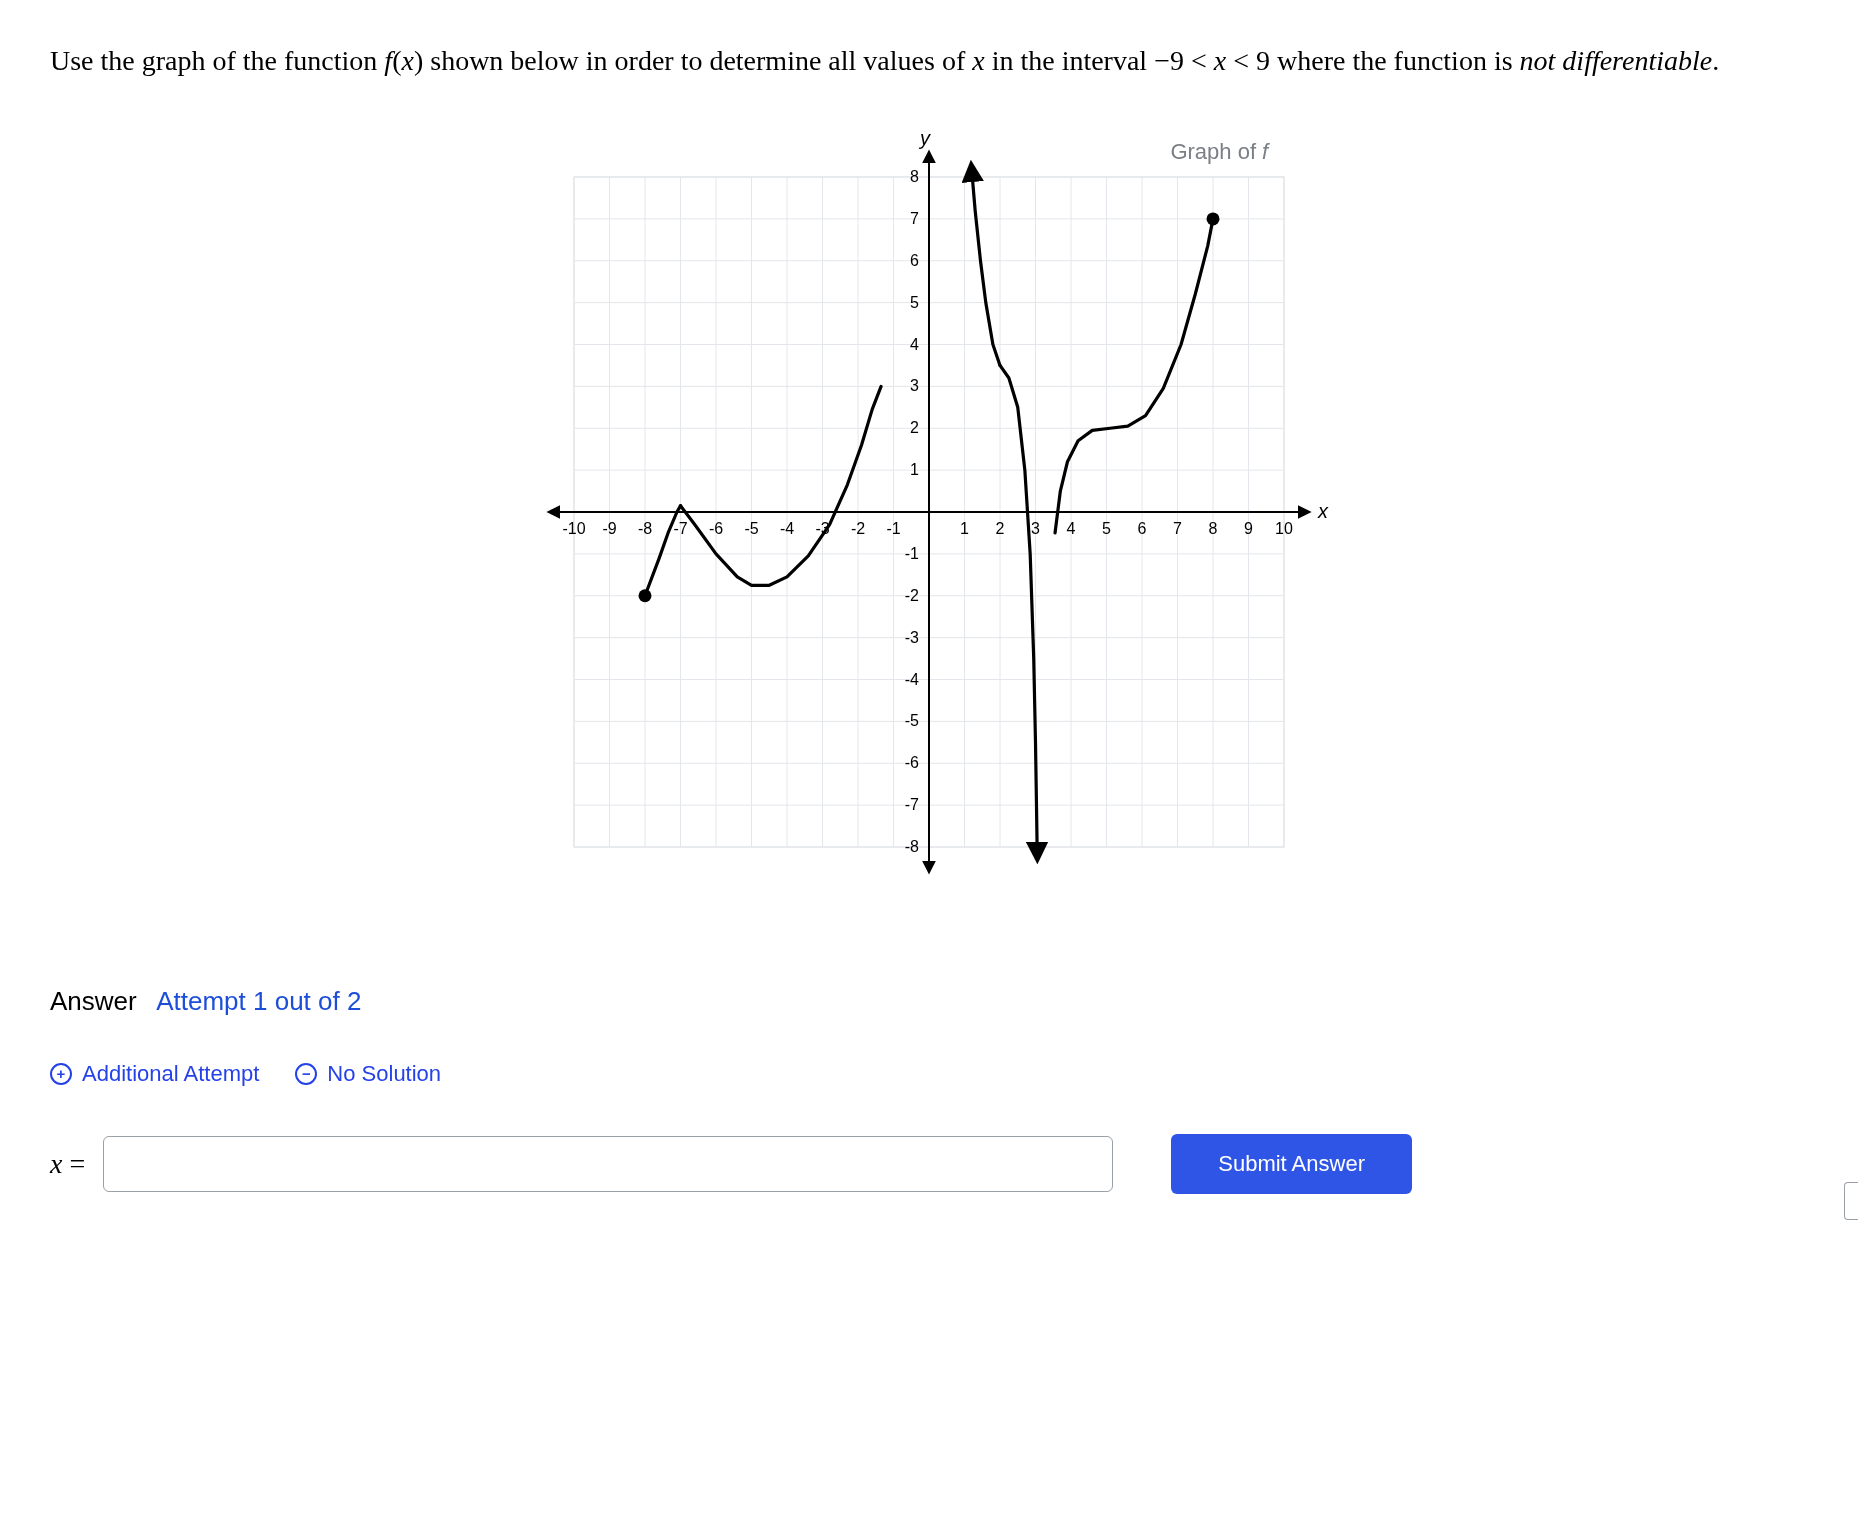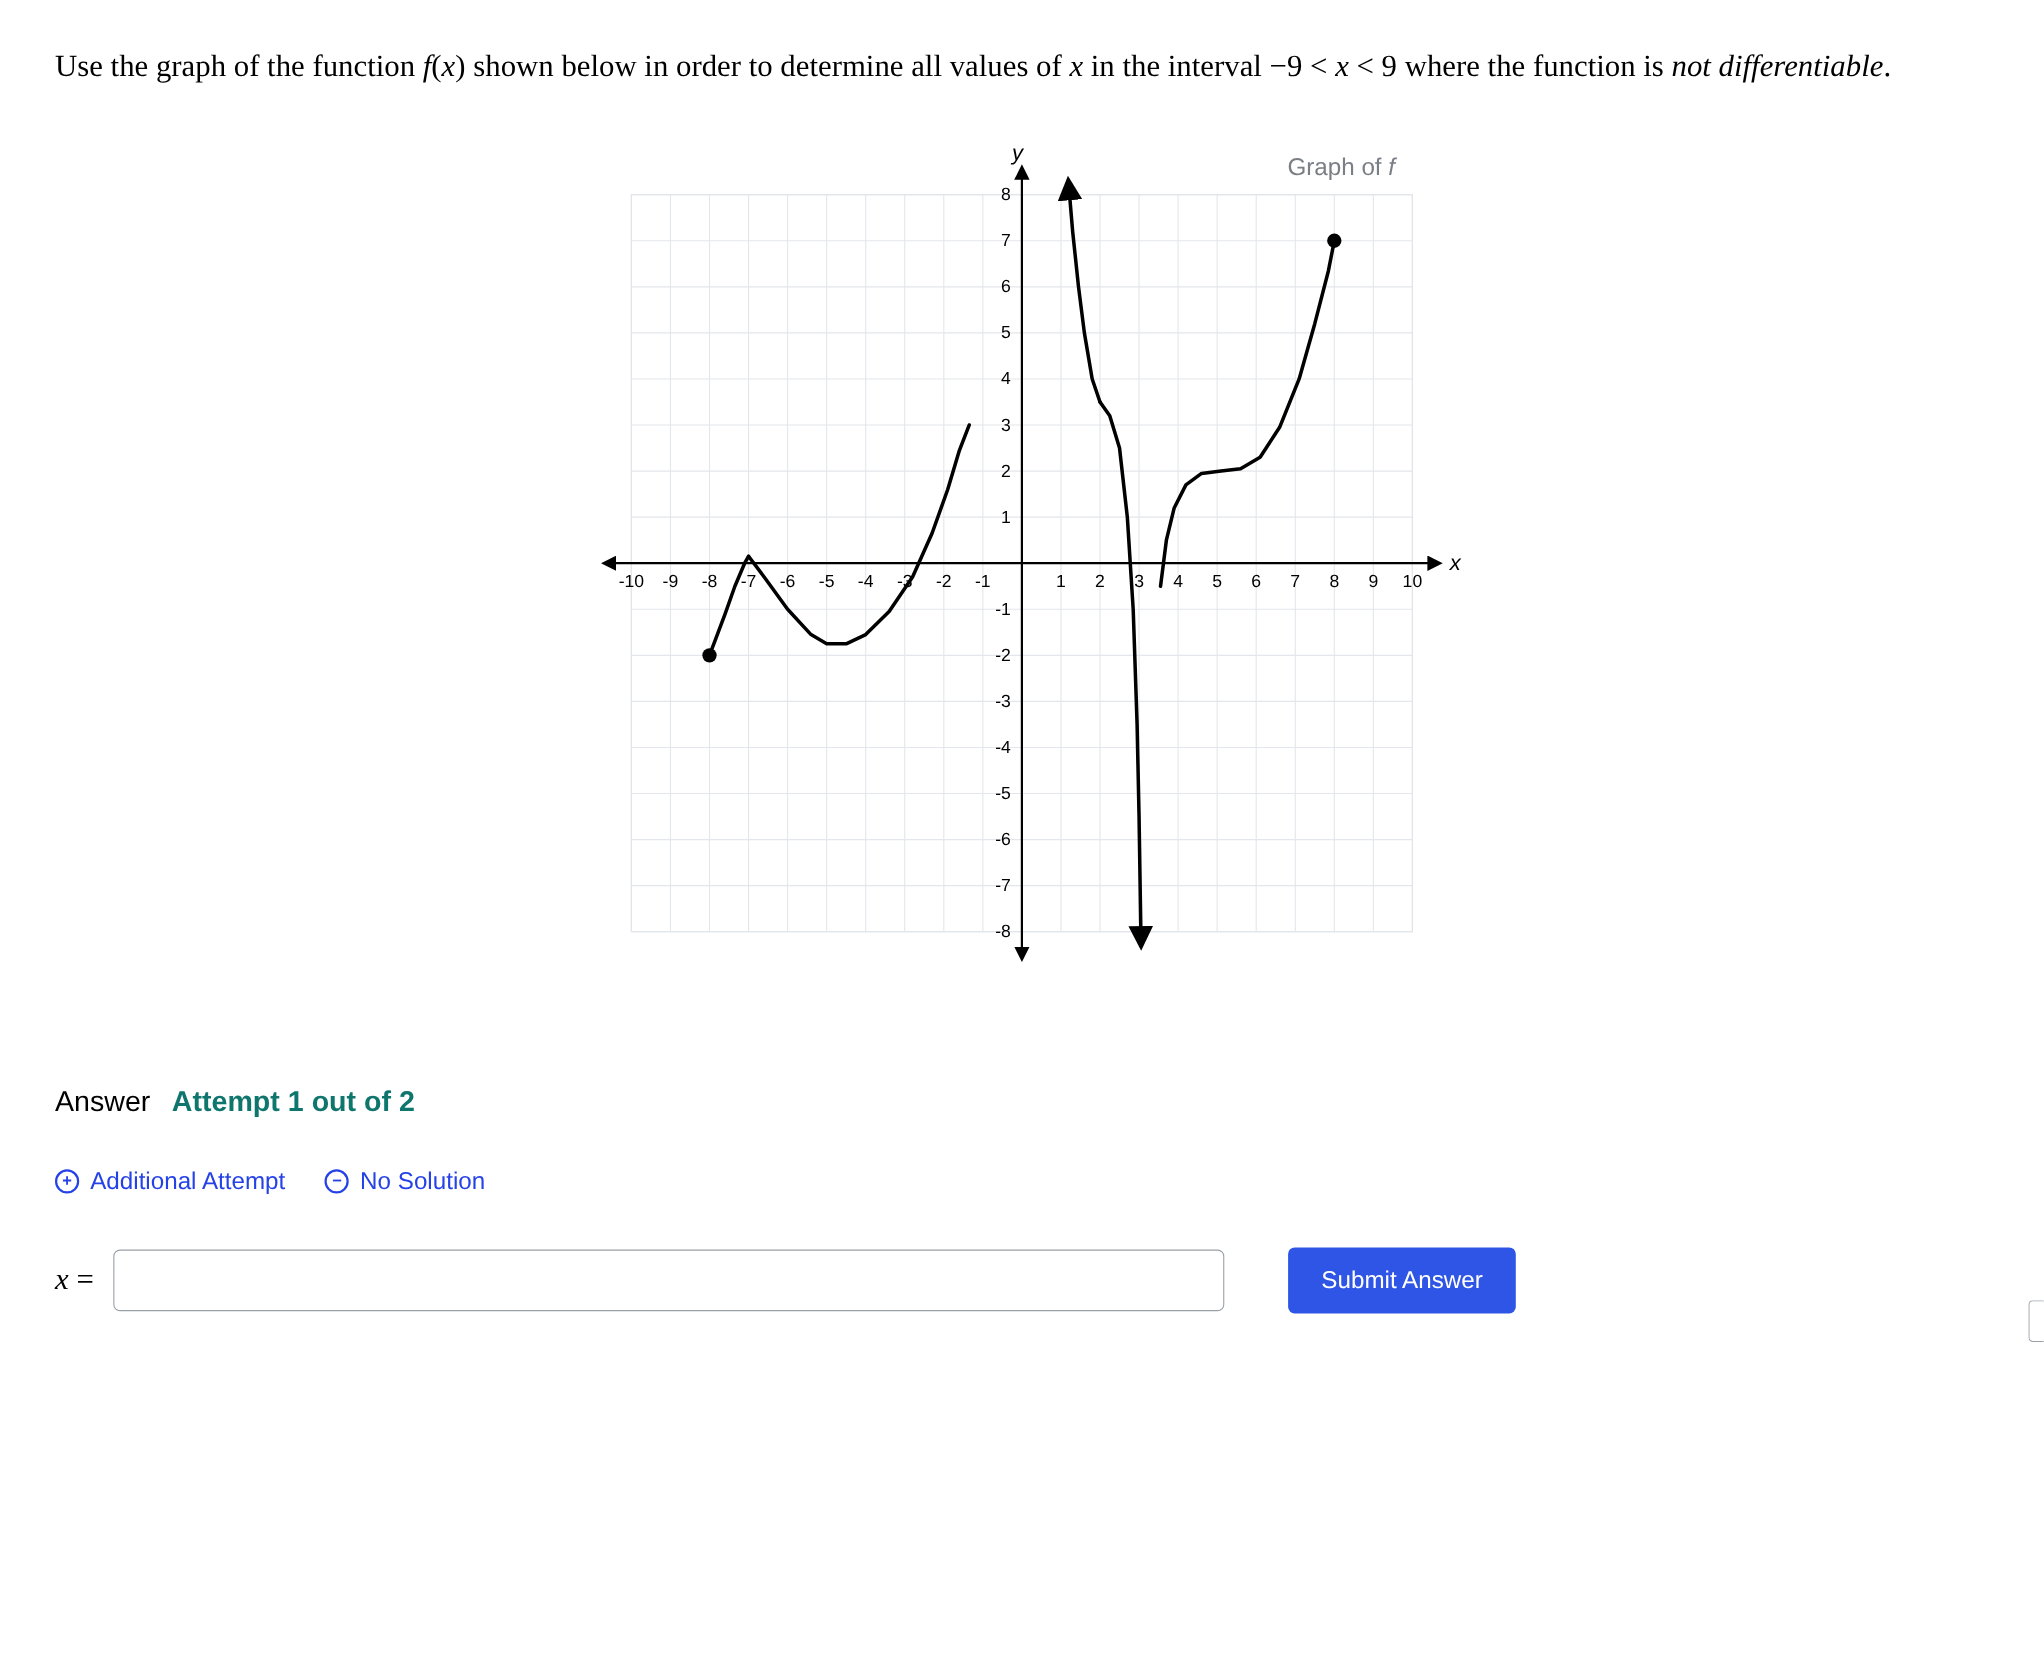--- a/index.html
+++ b/index.html
@@ -21,21 +21,21 @@
     margin: 20px 0 60px 0;
   }
   .answer-section {
     margin-top: 60px;
   }
   .answer-header {
     font-size: 26px;
     margin-bottom: 36px;
   }
   .answer-header .bold { font-weight: 400; font-family: -apple-system, BlinkMacSystemFont, 'Segoe UI', Arial, sans-serif;}
-  .answer-header .attempt { color: #0f766e; font-family: -apple-system, BlinkMacSystemFont, 'Segoe UI', Arial, sans-serif; font-weight: 700;}
+  .answer-header .attempt { color: #1d4ed8; font-family: -apple-system, BlinkMacSystemFont, 'Segoe UI', Arial, sans-serif; font-weight: 400;}
   .solution-controls {
     display: flex;
     gap: 36px;
     margin-bottom: 44px;
     font-family: -apple-system, BlinkMacSystemFont, 'Segoe UI', Arial, sans-serif;
     font-size: 22px;
   }
   .ctrl {
     display: inline-flex;
     align-items: center;
@@ -70,21 +70,21 @@
     border-radius: 6px;
     padding: 0 14px;
     font-size: 22px;
     font-family: inherit;
   }
   .submit-btn {
     background: #2f55e6;
     color: #fff;
     border: none;
     border-radius: 6px;
-    padding: 0 30px;
+    padding: 0 47px;
     height: 60px;
     font-size: 22px;
     font-family: -apple-system, BlinkMacSystemFont, 'Segoe UI', Arial, sans-serif;
     cursor: pointer;
     margin-left: 40px;
   }
   .side-badge {
     position: absolute;
     right: 0;
     top: 1182px;

